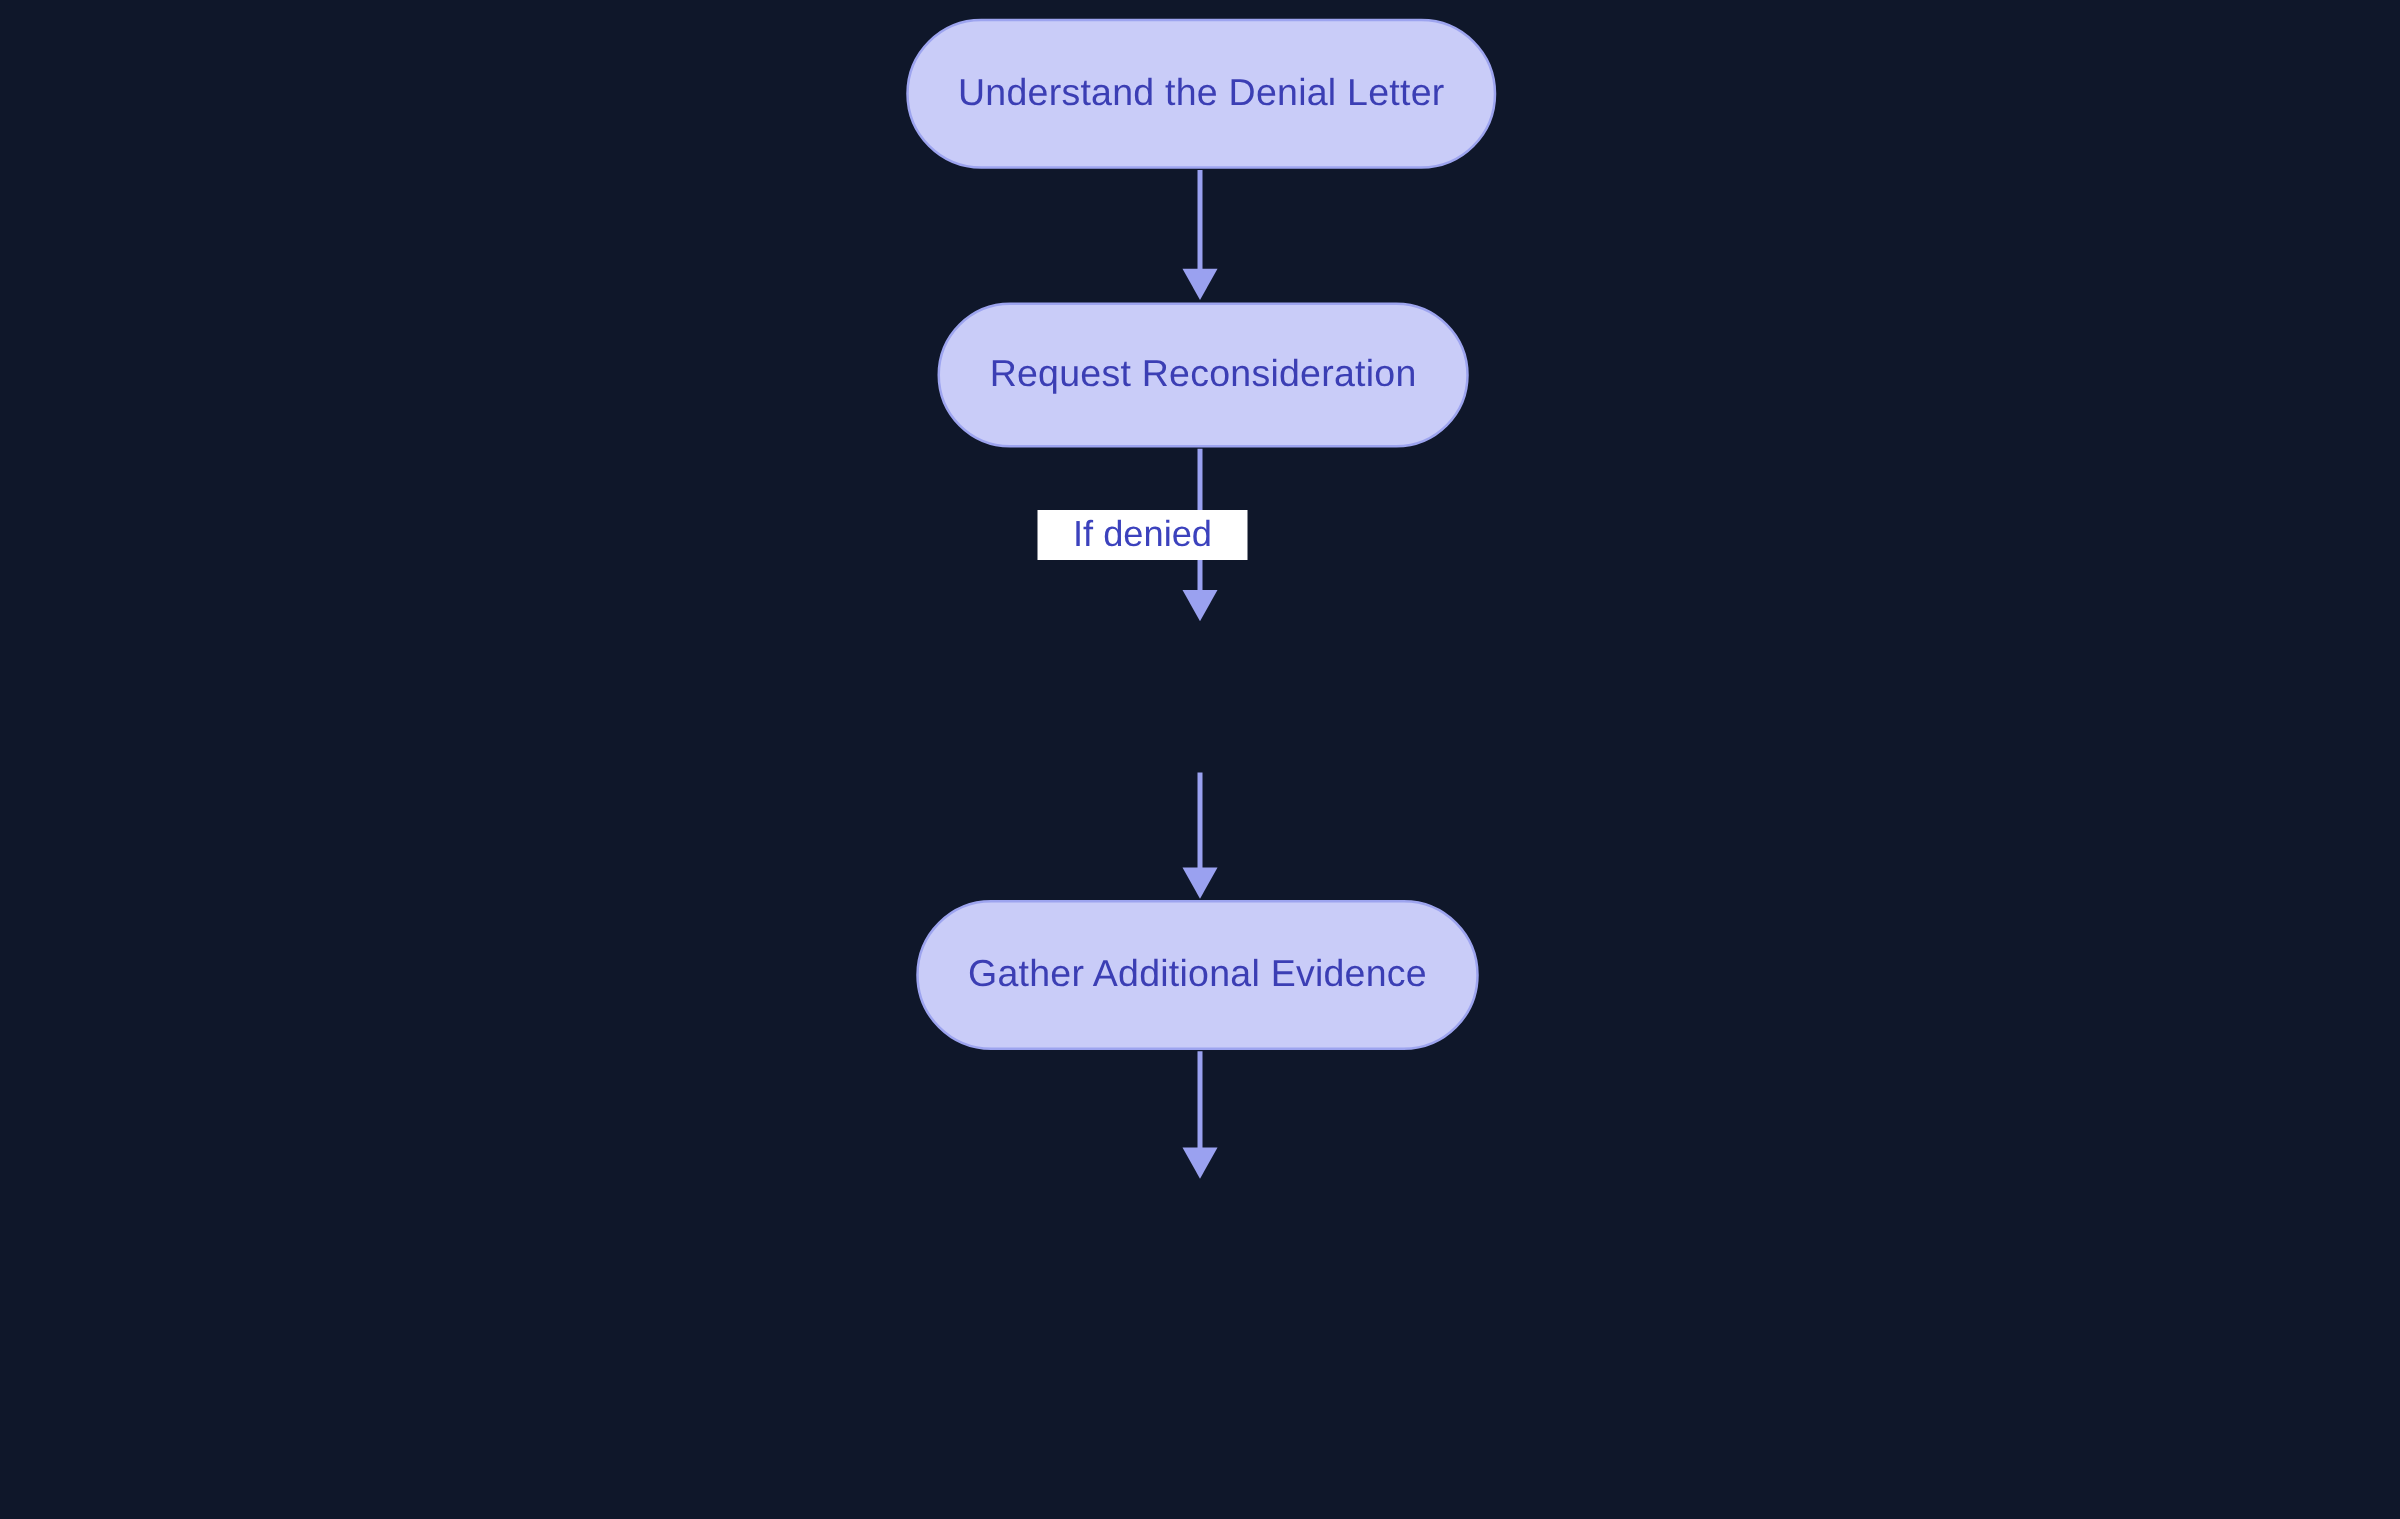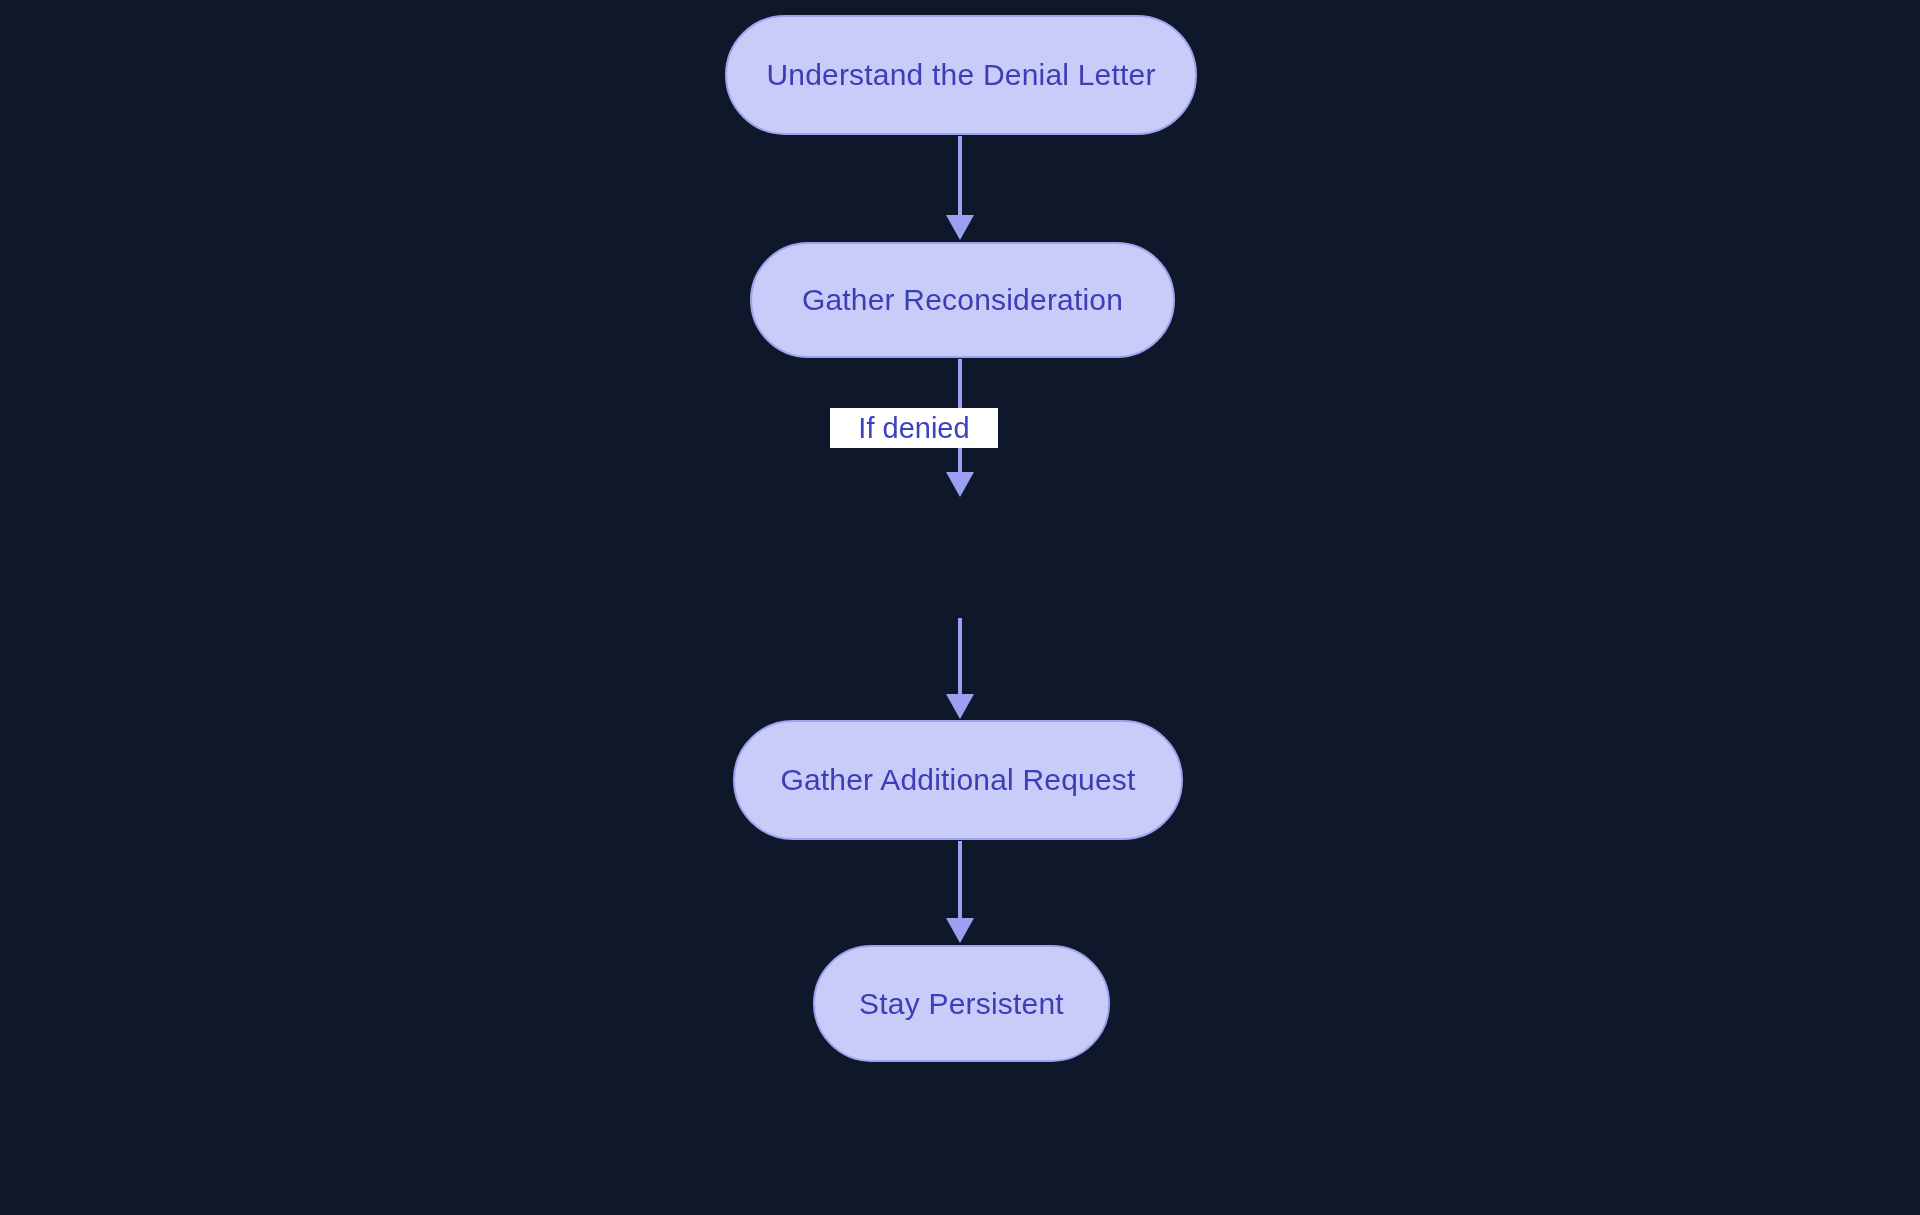--- a/index.html
+++ b/index.html
@@ -100,43 +100,40 @@
   <div class="node n1">
     <span>Understand the Denial Letter</span>
   </div>
 
   <div class="arrow a1">
     <div class="line"></div>
     <div class="head"></div>
   </div>
 
   <div class="node n2">
-    <span>Gather Reconsideration</span>
+    <span>Request Reconsideration</span>
   </div>
 
   <div class="arrow a2">
     <div class="line"></div>
     <div class="head"></div>
   </div>
 
   <div class="edge-label">If denied</div>
 
 
   <div class="arrow a3">
     <div class="line"></div>
     <div class="head"></div>
   </div>
 
   <div class="node n4">
-    <span>Gather Additional Request</span>
+    <span>Gather Additional Evidence</span>
   </div>
 
   <div class="arrow a4">
     <div class="line"></div>
     <div class="head"></div>
   </div>
 
-  <div class="node n5">
-    <span>Stay Persistent</span>
-  </div>
 
 
 </div>
 
 </body></html>

